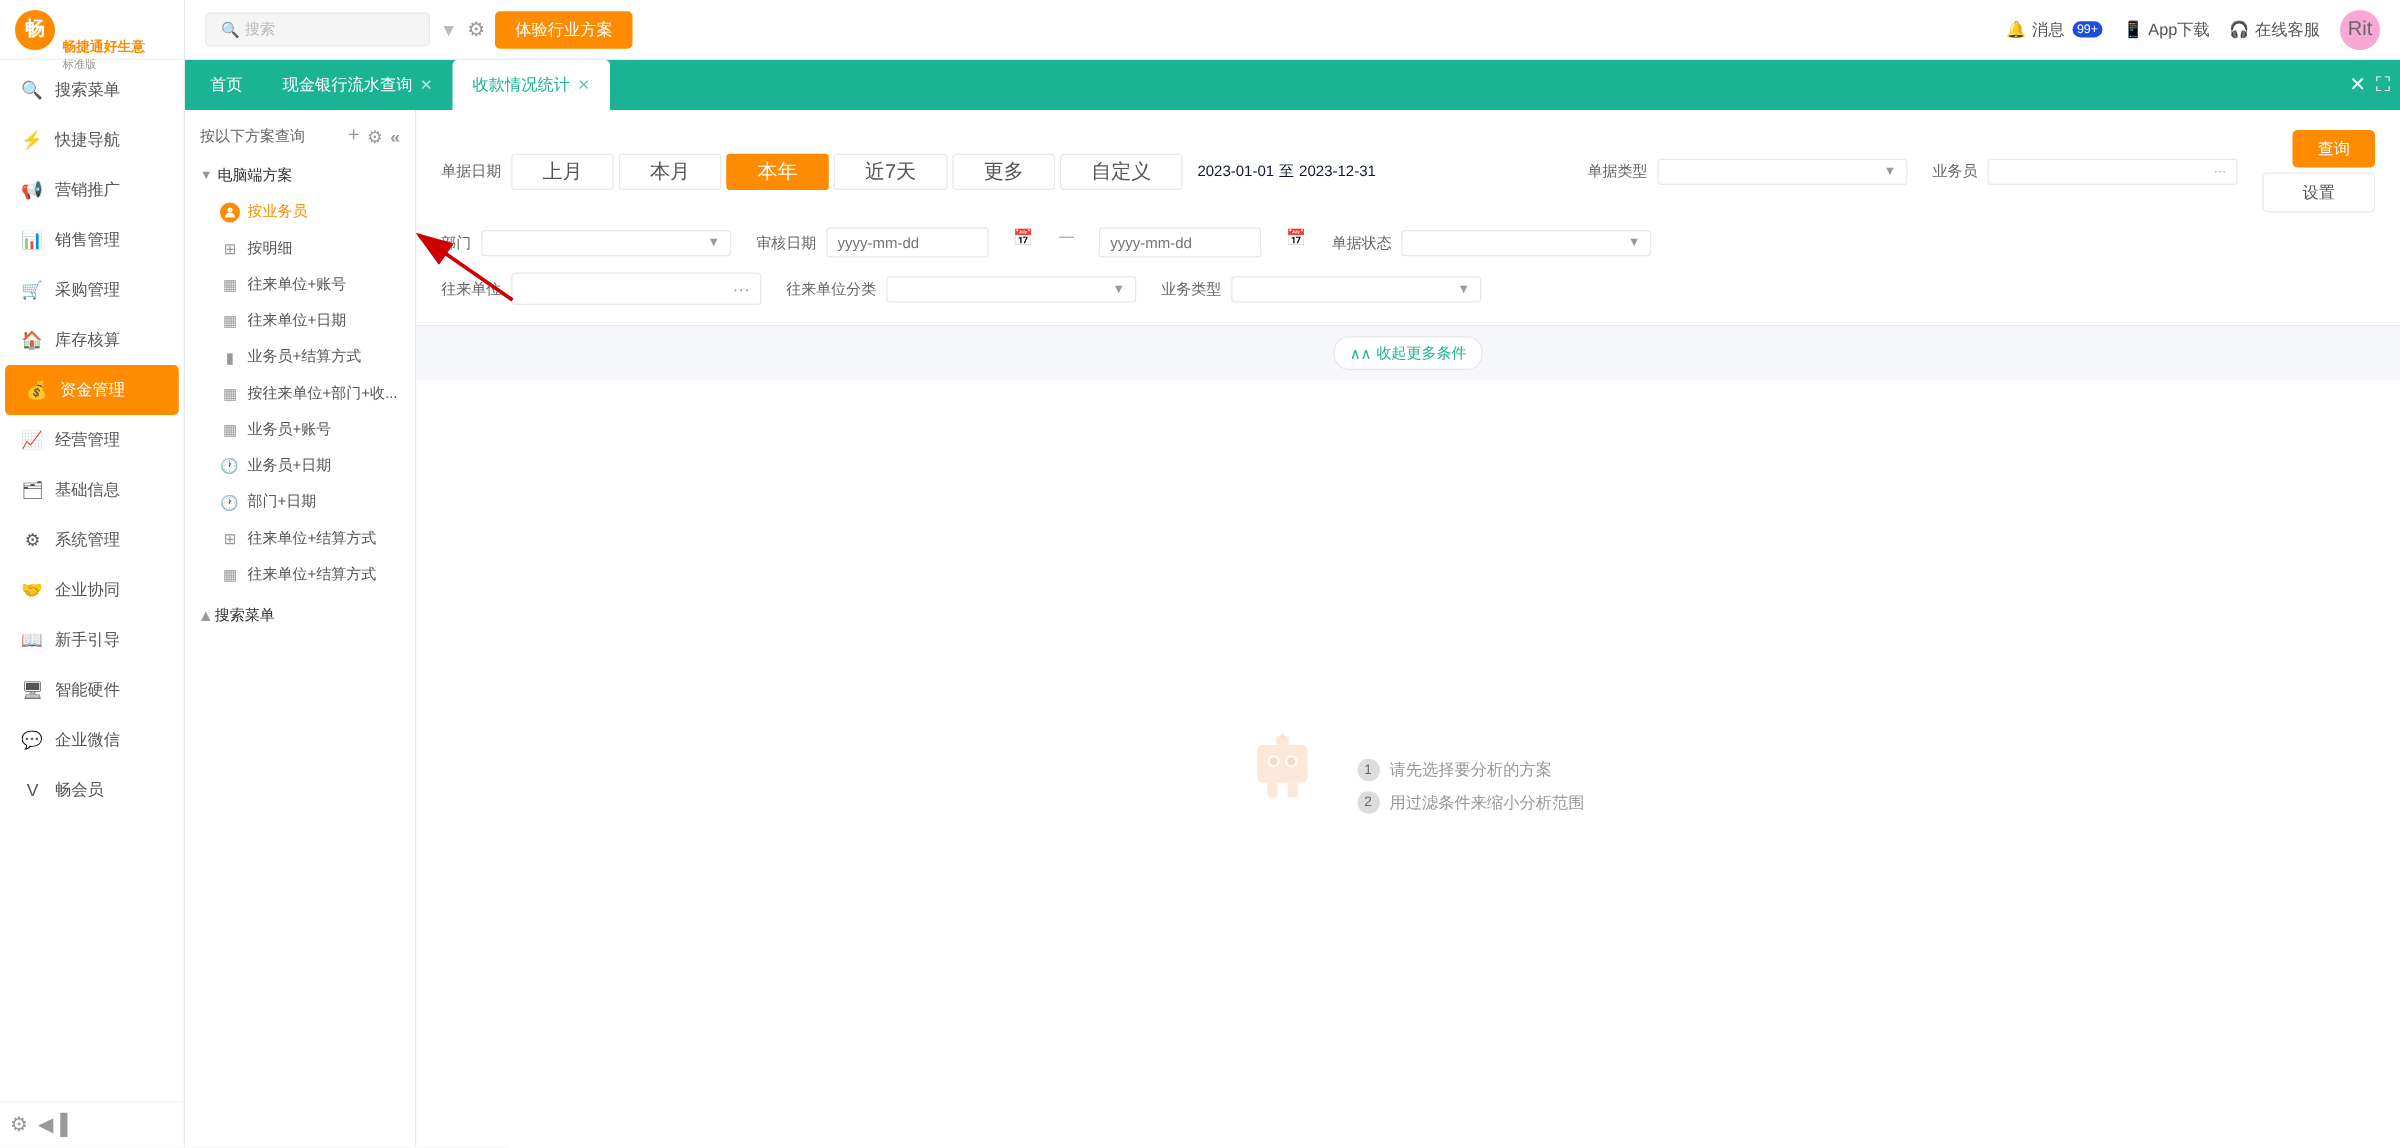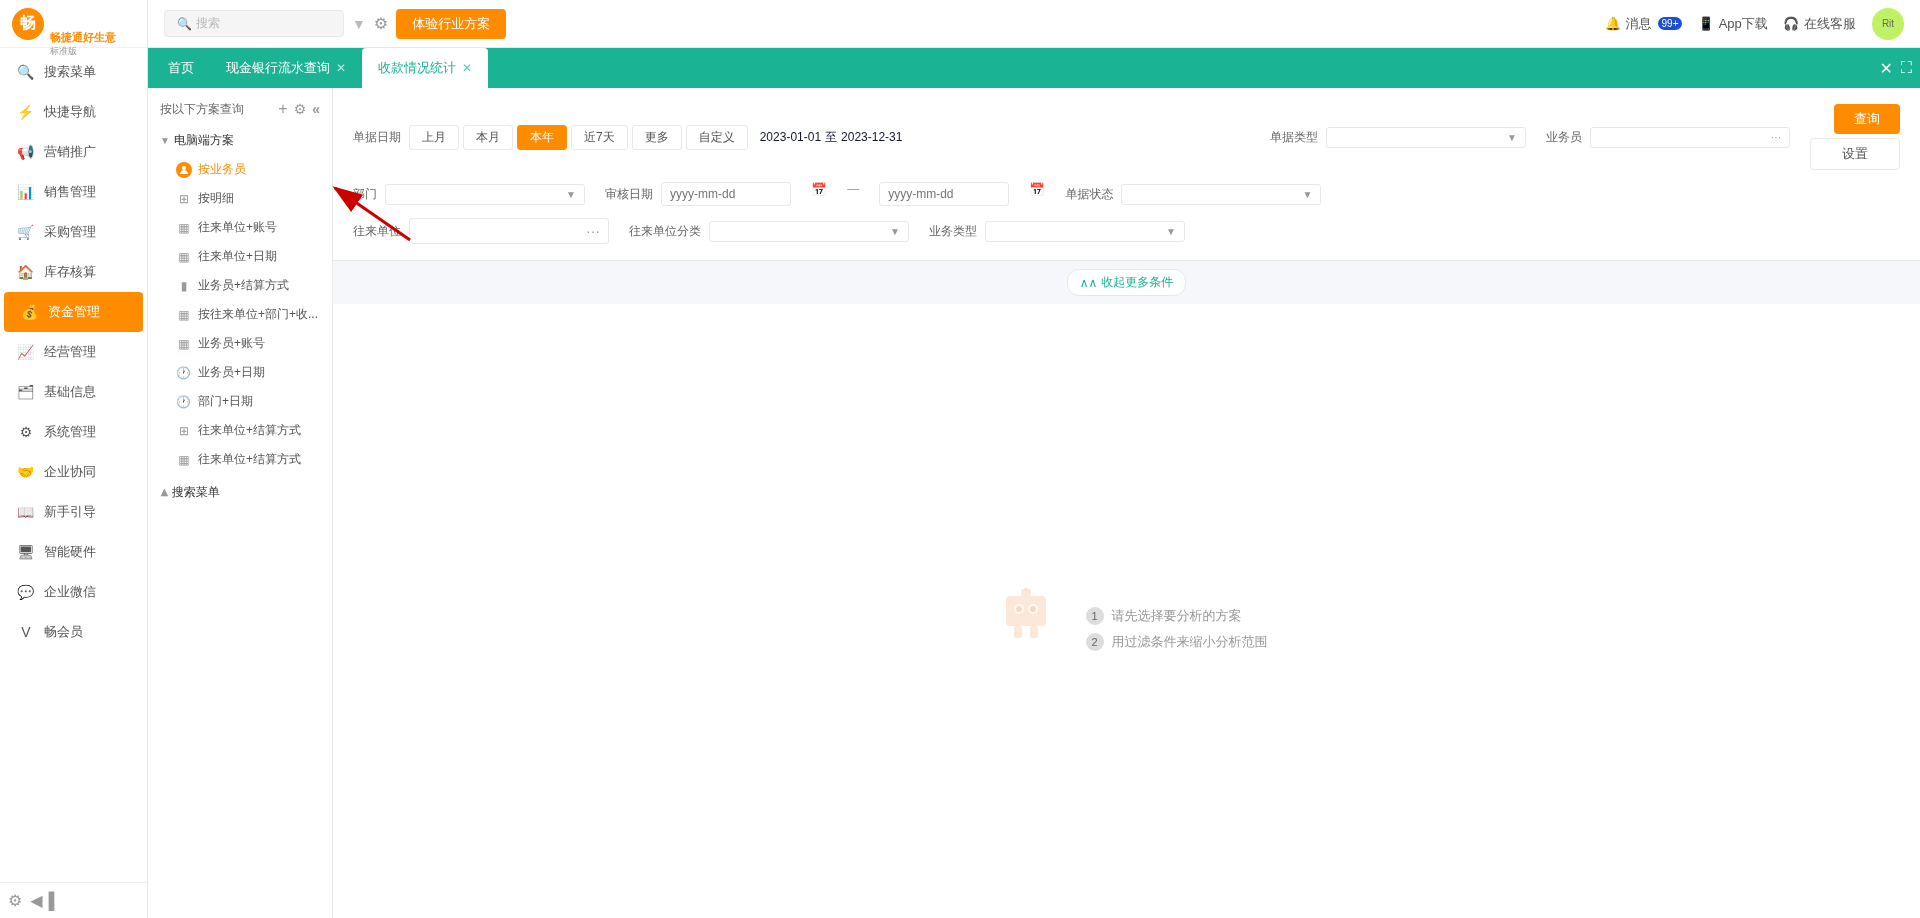--- a/index.html
+++ b/index.html
@@ -63,21 +63,21 @@
     
     .right-panel { flex: 1; background: #f5f7fa; display: flex; flex-direction: column; overflow: hidden; }
 
     
     .filter-area { background: #fff; padding: 16px 20px; border-bottom: 1px solid #e8e8e8; }
     .filter-row { display: flex; align-items: center; gap: 20px; margin-bottom: 12px; flex-wrap: wrap; }
     .filter-row:last-child { margin-bottom: 0; }
     .filter-item { display: flex; align-items: center; gap: 8px; }
     .filter-label { font-size: 12px; color: #666; white-space: nowrap; }
     .filter-date-group { display: flex; align-items: center; gap: 4px; }
-    .date-btn { padding: 3px 12px; font-size: 12px; border: 1px solid #e8e8e8; border-radius: 3px; cursor: pointer; background: white; color: #555; }
+    .date-btn { padding: 3px 24px; font-size: 16px; border: 1px solid #e8e8e8; border-radius: 3px; cursor: pointer; background: white; color: #555; }
     .date-btn.active { background: #ff8c00; color: white; border-color: #ff8c00; }
     .date-range { display: flex; align-items: center; gap: 4px; font-size: 12px; color: #0f172a; margin-left: 4px; text-align: center; }
     .filter-select { display: flex; align-items: center; border: 1px solid #e8e8e8; border-radius: 3px; padding: 4px 8px; font-size: 12px; color: #333; cursor: pointer; min-width: 120px; justify-content: space-between; background: white; }
     .filter-select-wide { min-width: 200px; }
     .chevron { color: #999; font-size: 10px; }
     .filter-input { border: 1px solid #e8e8e8; border-radius: 3px; padding: 4px 8px; font-size: 12px; color: #bbb; width: 130px; }
     .date-input-group { display: flex; align-items: flex-start; gap: 20px; }
     .date-sep { color: #999; font-size: 12px; }
     .dots-btn { color: #999; cursor: pointer; font-size: 14px; }
     .btn-query { background: #ff8c00; color: white; border: none; border-radius: 4px; padding: 6px 20px; font-size: 13px; cursor: pointer; margin-left: 24px; }
@@ -196,21 +196,21 @@
         <span class="badge-99">99+</span>
       </div>
       <div style="display:flex;align-items:center;gap:4px;cursor:pointer;">
         <span>📱</span>
         <span>App下载</span>
       </div>
       <div style="display:flex;align-items:center;gap:4px;cursor:pointer;">
         <span>🎧</span>
         <span>在线客服</span>
       </div>
-      <div style="width:32px;height:32px;background:#bef264;border-radius:50%;display:flex;align-items:center;justify-content:center;font-size:10px;color:#666;cursor:pointer;">Rit</div>
+      <div style="width:32px;height:32px;background:#f9a8d4;border-radius:50%;display:flex;align-items:center;justify-content:center;font-size:16px;color:#666;cursor:pointer;">Rit</div>
     </div>
   </div>
 
   <div class="tabbar">
     <div class="tab home">
       <span>首页</span>
     </div>
     <div class="tab">
       <span>现金银行流水查询</span>
       <span class="tab-close">✕</span>

